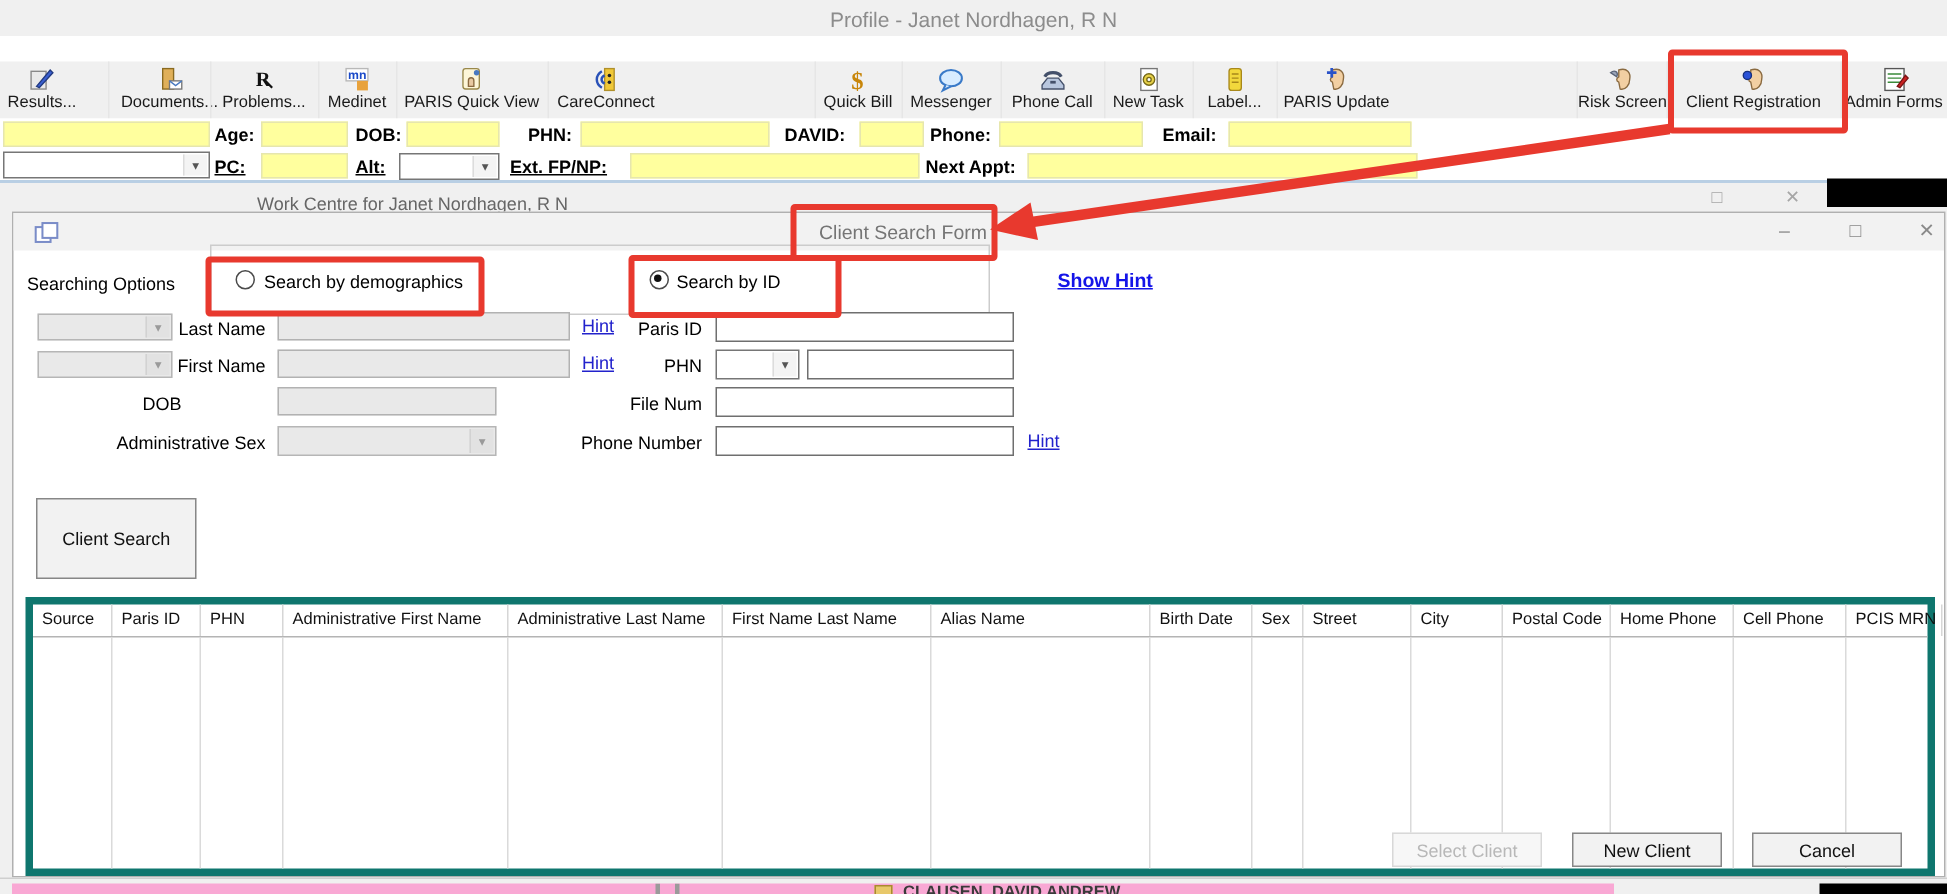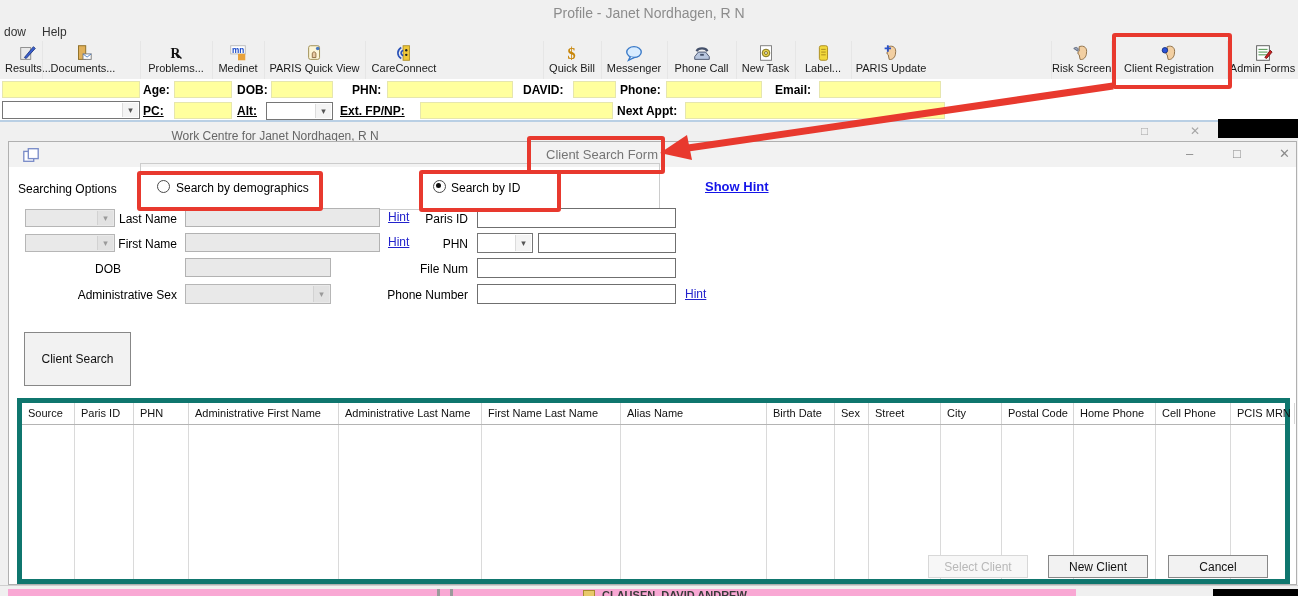--- a/index.html
+++ b/index.html
@@ -69,33 +69,29 @@
   .arrow-svg{position:absolute;left:0;top:0;width:1298px;height:596px;z-index:91;pointer-events:none}
 </style>
 </head>
 <body>
 
 <div class="screen">
 
   <div class="abs titlebar">
     <div class="t">Profile - Janet Nordhagen, R N</div>
   </div>
-  <div class="abs menubar">
-    <span class="menu-item" style="left:0">dow</span>
-    <span class="menu-item" style="left:38px">Help</span>
-  </div>
   <div class="abs toolbar">
       <div class="tb-item" style="left: 0px; width: 56px;">
         <span class="tb-icon"><svg viewBox="0 0 22 22">
             <rect x="3" y="5" width="11" height="13" fill="#e9e9e9" stroke="#888"></rect>
             <path d="M7 16 L17 4 L19 6 L9 17 Z" fill="#3a5fd0" stroke="#223a80"></path>
           </svg></span>
         <span class="tb-label">Results...</span>
       </div>
-      <div class="tb-item" style="left: 42px; width: 80px;">
+      <div class="tb-item" style="left: 72px; width: 80px;">
         <span class="tb-icon"><svg viewBox="0 0 22 22">
             <rect x="6" y="3" width="8" height="15" fill="#e0b05a" stroke="#8a6a20"></rect>
             <rect x="11" y="12" width="9" height="6" fill="#fff" stroke="#777"></rect>
             <path d="M11 12 L15.5 15.5 L20 12" fill="none" stroke="#4a7ac0"></path>
           </svg></span>
         <span class="tb-label">Documents...</span>
       </div>
       <div class="tb-item" style="left: 140px; width: 70px;">
         <span class="tb-icon"><svg viewBox="0 0 22 22">
             <text x="5" y="16" font-size="15" font-weight="bold" fill="#111" font-family="Liberation Serif,serif">R</text>

